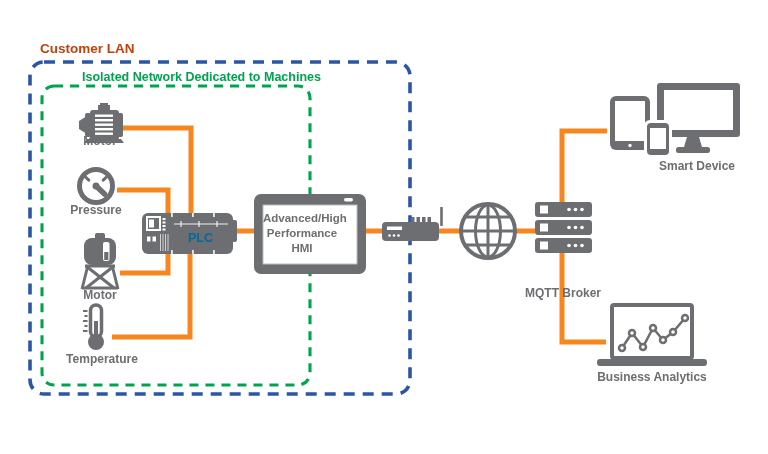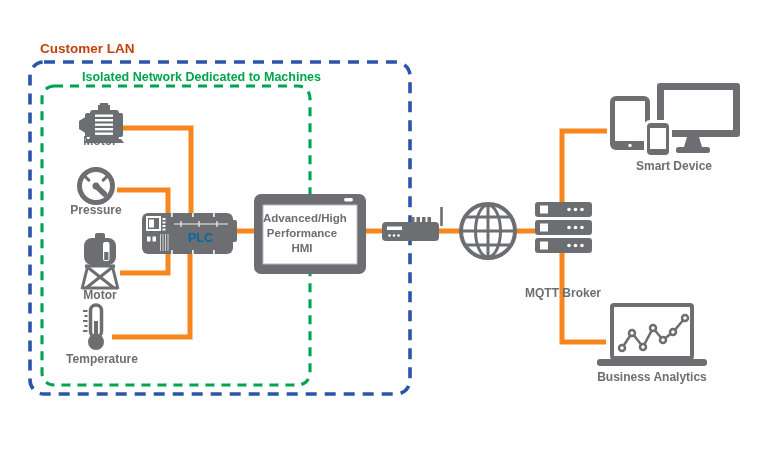--- a/index.html
+++ b/index.html
@@ -17,21 +17,21 @@
   #isolated-title{left:48px;top:70px;font-size:12.5px;color:#00A44F;margin-left:34px;}
   #plc-label{left:173px;top:231px;width:55px;color:#0369a1;font-size:12.5px;}
   #hmi-label{
     left:263px;top:211px;width:78px;color:#6D6E71;font-size:11.5px;
     white-space:pre-line;line-height:1.3;
   }
   #motor-label{left:60px;top:135px;width:80px;}
   #pressure-label{left:56px;top:204px;width:80px;}
   #level-label{left:60px;top:289px;width:80px;}
   #temperature-label{left:52px;top:353px;width:100px;}
-  #smart-device-label{left:613px;top:160px;width:122px;}
+  #smart-device-label{left:613px;top:160px;width:122px;text-align:right;}
   #mqtt-broker-label{left:503px;top:256px;width:120px;margin-top:31px;}
   #business-analytics-label{left:582px;top:371px;width:140px;}
 </style>
 </head>
 <body>
 
 <div id="stage">
 
 <svg width="768" height="454" viewBox="0 0 768 454">
 

